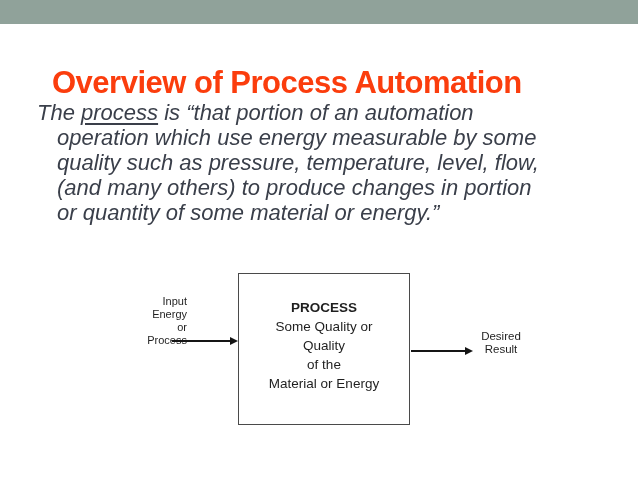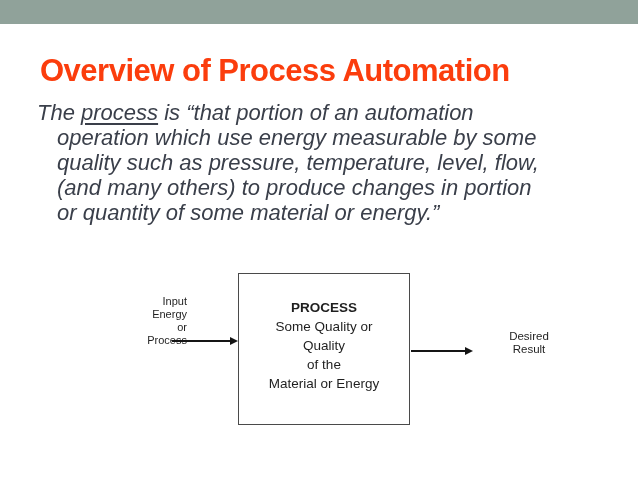--- a/index.html
+++ b/index.html
@@ -21,21 +21,21 @@
     top: 0;
     width: 638px;
     height: 24px;
     background: var(--band, #90A29A);
   }
   .slide-title {
     position: absolute;
     left: 36px;
     top: 49px;
     width: 580px;
-    margin: 4px;
+    margin: 16px;
     font-size: 31px;
     font-weight: bold;
     letter-spacing: -0.5px;
     color: var(--accent, #FB3D0D);
     white-space: nowrap;
   }
   .body-paragraph {
     position: absolute;
     left: 37px;
     top: 100px;
@@ -65,21 +65,21 @@
     position: absolute;
     left: 103px;
     top: 35px;
     width: 84px;
     text-align: right;
     font-size: 11px;
     line-height: 13px;
   }
   .output-label {
     position: absolute;
-    left: 496px;
+    left: 468px;
     top: 70px;
     width: 66px;
     text-align: center;
     font-size: 11.5px;
     line-height: 13px;
   }
   .process-box {
     position: absolute;
     left: 238px;
     top: 13px;

